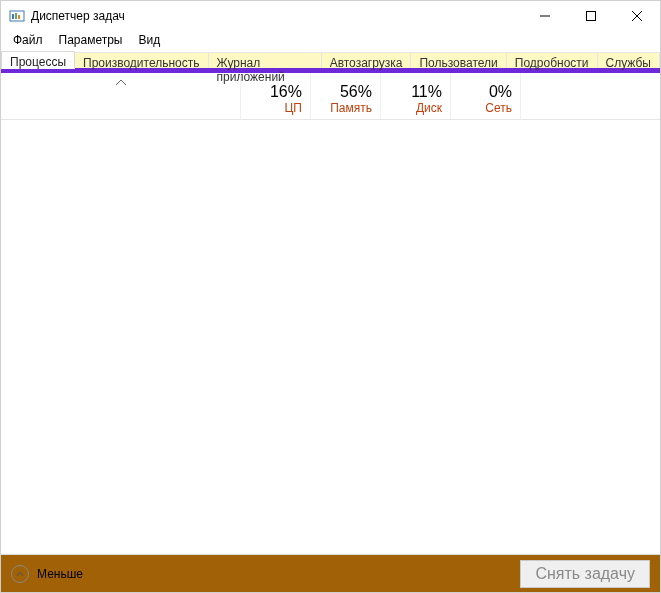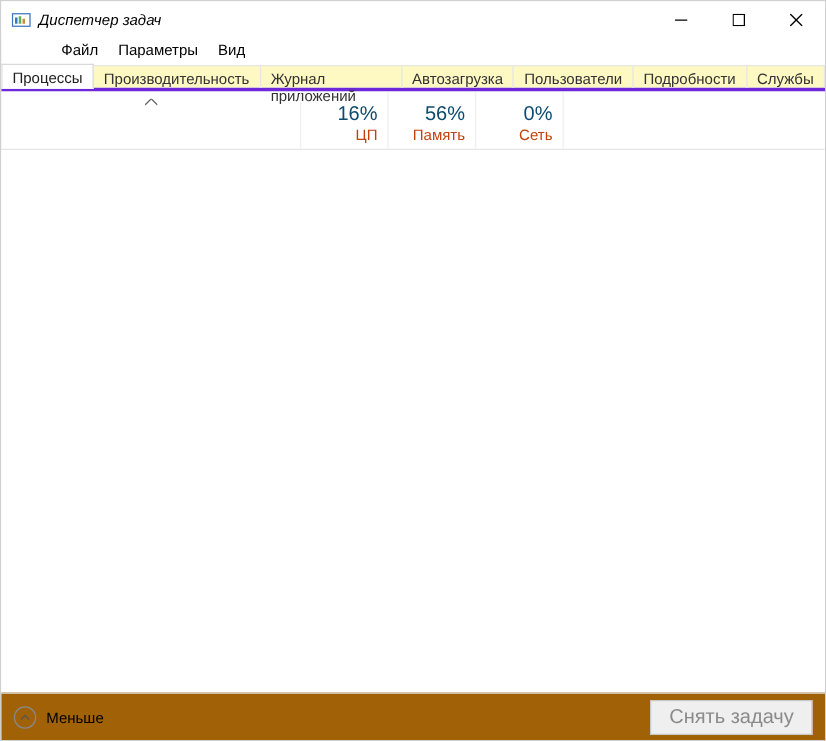--- a/index.html
+++ b/index.html
@@ -14,21 +14,20 @@
     flex-direction: column;
     border: 1px solid #d0d0d0;
   }
   
   .titlebar {
     height: 30px;
     display: flex;
     align-items: center;
     background: #fff;
     padding-left: 8px;
-    font-style: italic;
   }
   .titlebar .app-icon {
     width: 16px; height: 16px;
     margin-right: 6px;
     display: inline-flex;
     align-items: center;
     justify-content: center;
   }
   .titlebar .title {
     font-size: 12px;
@@ -43,30 +42,29 @@
     color: #000;
   }
   .win-btn svg { width: 10px; height: 10px; }
   
   .menubar {
     height: 20px;
     display: flex;
     align-items: center;
     padding: 0 4px 2px 4px;
     font-size: 12px;
-    margin-left: 36px;
   }
   .menubar .menu-item {
     padding: 2px 8px;
     cursor: default;
   }
   
   .tabs {
     display: flex;
-    border-bottom: 3px solid #6d28d9;
+    border-bottom: 5px solid #6d28d9;
     font-size: 12px;
     background: #fff;
     height: 22px;
     align-items: stretch;
     position: relative;
   }
   .tab {
     padding: 3px 8px 3px 8px;
     border: 1px solid transparent;
     border-bottom: none;
@@ -123,21 +121,21 @@
     width: 70px;
     display: flex;
     flex-direction: column;
     justify-content: flex-end;
     align-items: flex-end;
     padding: 0 8px 4px 0;
     border-right: 1px solid #f0f0f0;
   }
   .col-metric .pct {
     font-size: 16px;
-    color: #0c4a6e;
+    color: #000000;
     line-height: 1.1;
   }
   .col-metric .mlabel {
     color: #c2410c;
     font-size: 12px;
   }
   .col-filler { flex: 1; }
   
   .list-body {
     flex: 1;
@@ -238,20 +236,24 @@
     </div>
     <div class="col-metric">
       <span class="pct">16%</span>
       <span class="mlabel">ЦП</span>
     </div>
     <div class="col-metric">
       <span class="pct">56%</span>
       <span class="mlabel">Память</span>
     </div>
     <div class="col-metric">
+      <span class="pct">11%</span>
+      <span class="mlabel">Диск</span>
+    </div>
+    <div class="col-metric">
       <span class="pct">0%</span>
       <span class="mlabel">Сеть</span>
     </div>
     <div class="col-filler"></div>
   </div>
 </div>
 
 <div class="list-body"></div>
 
 <div class="footer">

